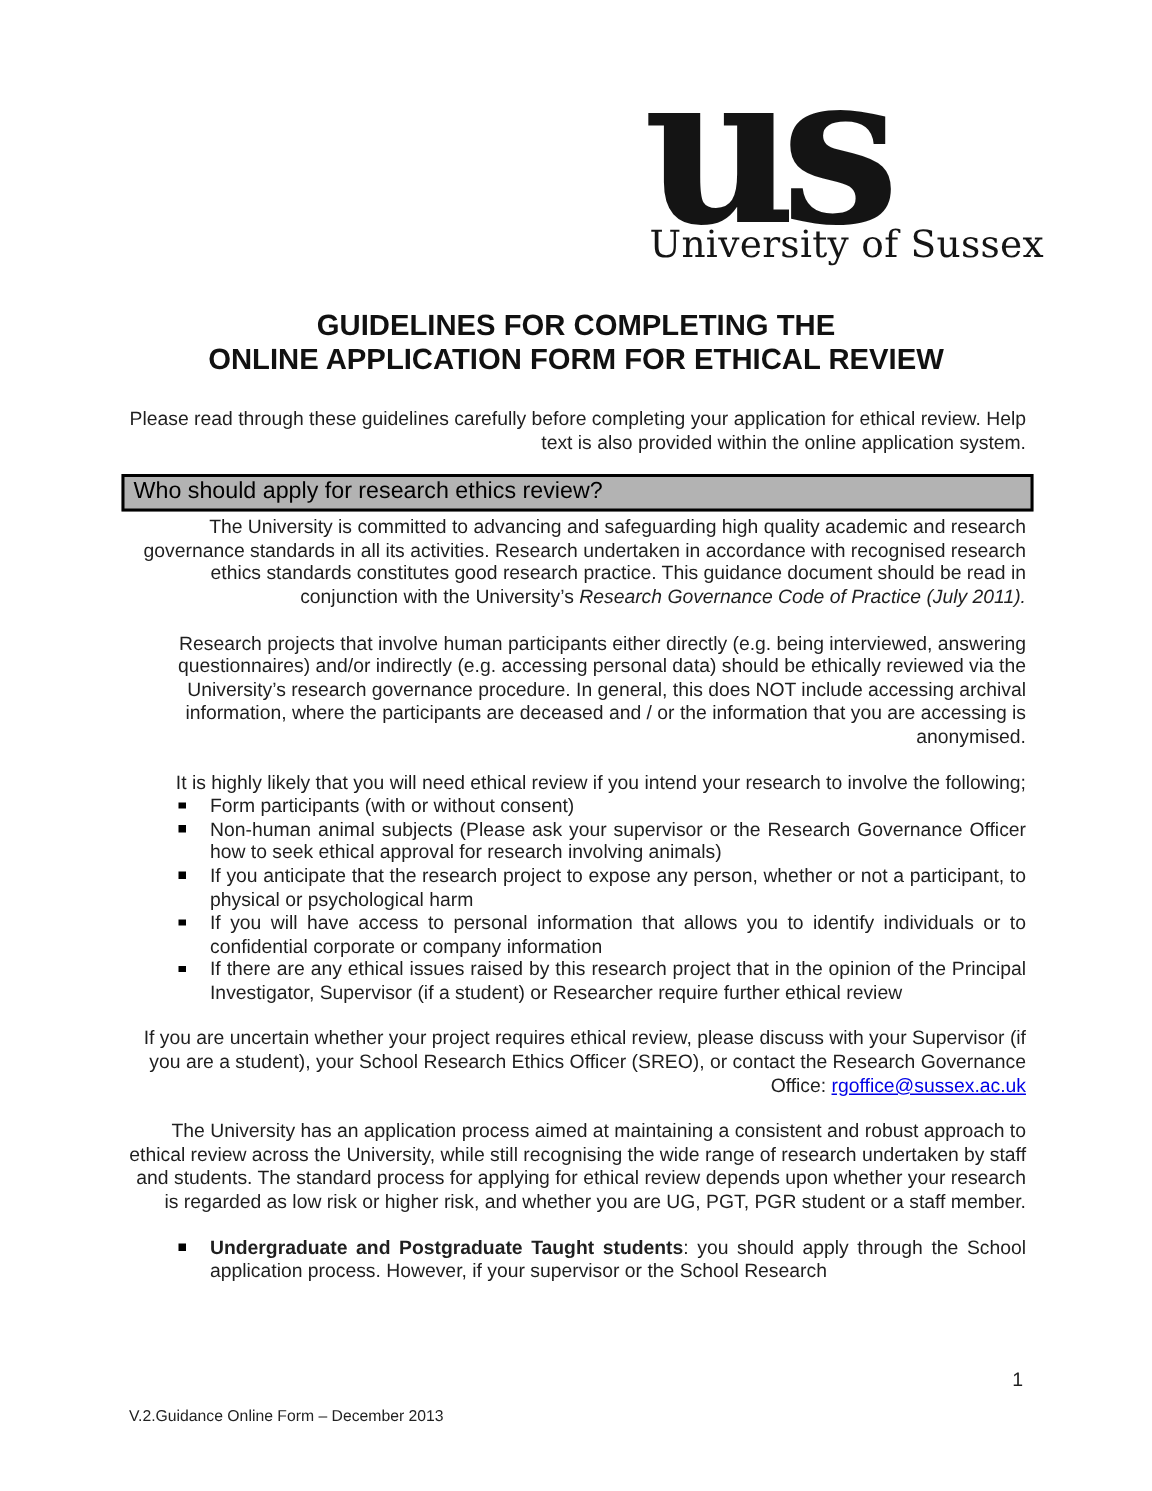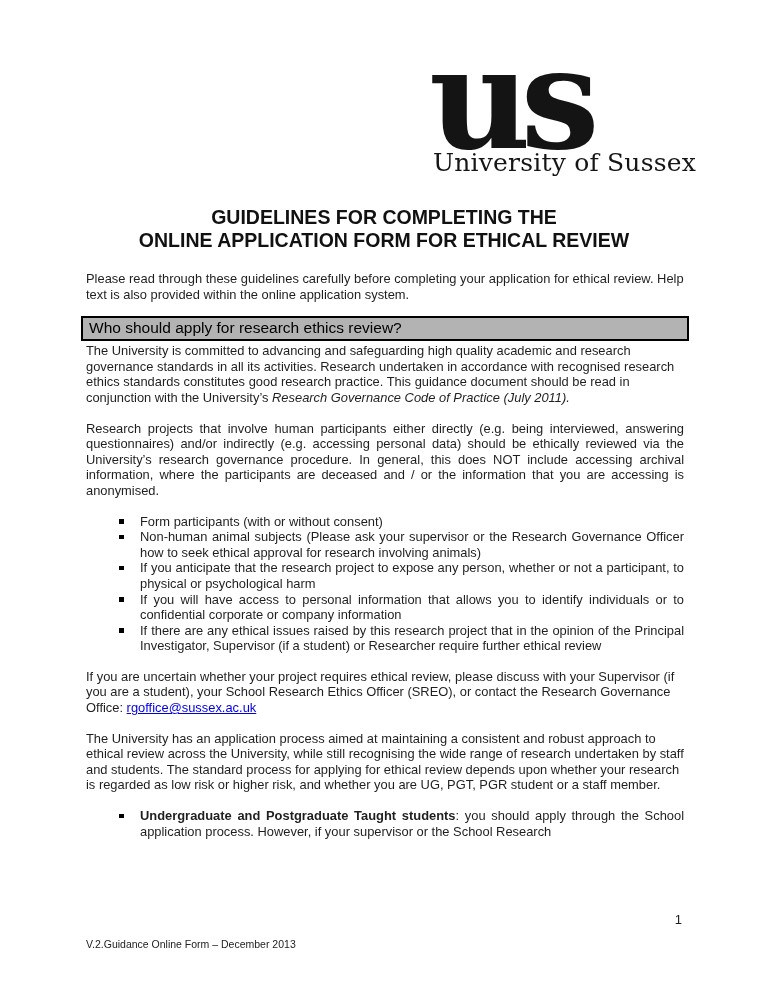--- a/index.html
+++ b/index.html
@@ -21,21 +21,21 @@
   .title {
     position:absolute; top:206px; left:0; width:768px; text-align:center;
     font-size:19.5px; line-height:23px; font-weight:bold; color:#111;
   }
 
   
   .doc {
     position:absolute; left:86px; top:271px; width:598px;
     font-size:12.9px; line-height:15.6px;
   }
-  .doc p { margin:0 0 15px 0; }
+  .doc p { margin:0 0 15px 0;text-align:right; }
   .doc p.tight { margin-bottom:0; }
   .justify { text-align:justify; }
 
   .section-heading {
     background:#b3b3b3; border:2px solid #000;
     margin:0 -5px 2px -5px; padding:1px 6px 2px 6px;
     font-size:15.5px; line-height:18px; font-weight:normal; color:#000;
   }
 
   ul.square-bullets { list-style:none; margin:0 0 15px 0; padding:0; }
@@ -77,20 +77,21 @@
     <p style="margin-bottom:14px;">Please read through these guidelines carefully before completing your application for ethical review. Help text is also provided within the online application system.</p>
 
     <div class="section-heading">Who should apply for research ethics review?</div>
 
     <p>
       <span>The University is committed to advancing and safeguarding high quality academic and research governance standards in all its activities. Research undertaken in accordance with recognised research ethics standards constitutes good research practice. This guidance document should be read in conjunction with the University’s </span><span class="italic">Research Governance Code of Practice (July 2011).</span>
     </p>
 
     <p class="justify">Research projects that involve human participants either directly (e.g. being interviewed, answering questionnaires) and/or indirectly (e.g. accessing personal data) should be ethically reviewed via the University’s research governance procedure. In general, this does NOT include accessing archival information, where the participants are deceased and / or the information that you are accessing is anonymised.</p>
 
+    <p class="justify tight">It is highly likely that you will need ethical review if you intend your research to involve the following;</p>
 
     <ul class="square-bullets">
       <li>Form participants (with or without consent)</li>
       <li>Non-human animal subjects (Please ask your supervisor or the Research Governance Officer how to seek ethical approval for research involving animals)</li>
       <li>If you anticipate that the research project to expose any person, whether or not a participant, to physical or psychological harm</li>
       <li>If you will have access to personal information that allows you to identify individuals or to confidential corporate or company information</li>
       <li>If there are any ethical issues raised by this research project that in the opinion of the Principal Investigator, Supervisor (if a student) or Researcher require further ethical review</li>
     </ul>
 
     <p>

